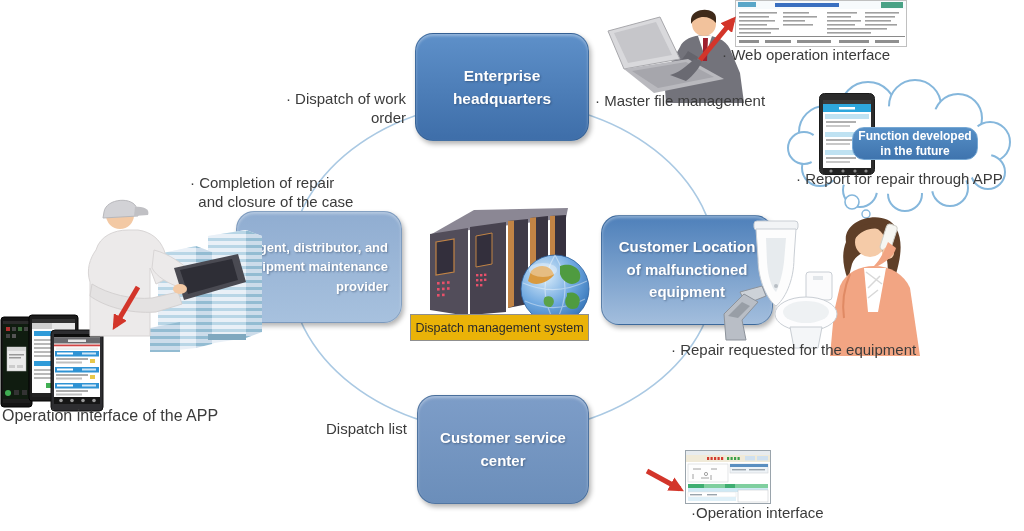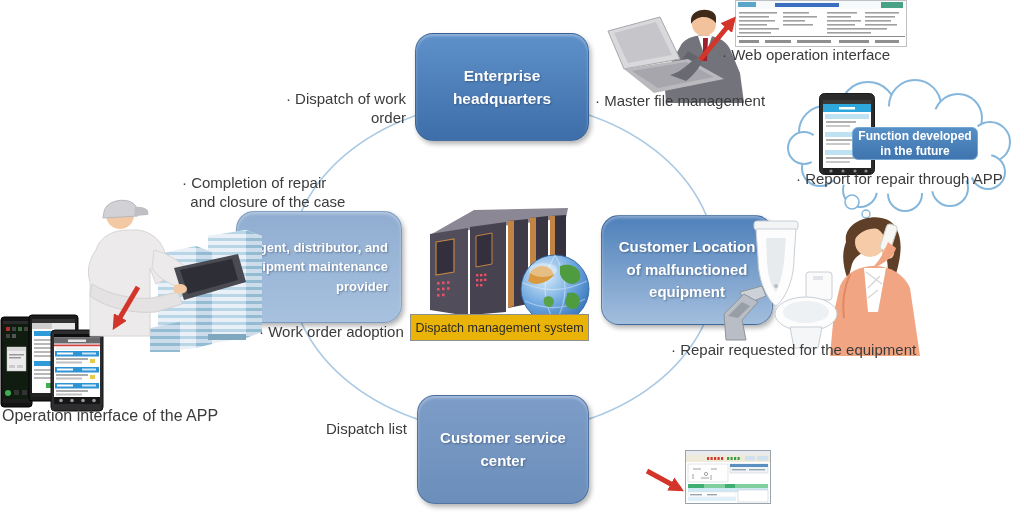--- a/index.html
+++ b/index.html
@@ -23,21 +23,21 @@
         background:linear-gradient(180deg,#90add1,#a7c1de);font-size:13px;
         justify-content:flex-end;text-align:right;padding-right:13px;box-sizing:border-box;
         border:1px solid rgba(110,140,175,.6);}
   .node-service{left:417px;top:395px;width:170px;height:107px;
         background:linear-gradient(180deg,#7d9dc8,#6b8eba);}
   .sys-label{position:absolute;z-index:4;left:410px;top:314px;width:177px;height:25px;
         background:#eab308;border:1px solid #8f8f8f;display:flex;align-items:center;
         justify-content:center;font-size:12.5px;color:#2a2a2a;}
   .badge{position:absolute;z-index:4;left:852px;top:127px;width:124px;height:31px;
         background:linear-gradient(180deg,#568fc6,#3f74ae);border:1px solid #76a8d4;
-        border-radius:6px;color:#fff;font-weight:bold;font-size:12px;line-height:1.25;
+        border-radius:12px;color:#fff;font-weight:bold;font-size:12px;line-height:1.25;
         display:flex;align-items:center;justify-content:center;text-align:center;
         white-space:pre-line;}
   .ta-r{text-align:right;}
   .nowrap{white-space:nowrap;}
   .fs16{font-size:16px;}
 </style>
 </head>
 <body>
 
 <div class="canvas">
@@ -385,25 +385,25 @@
 
   <div class="sys-label">Dispatch management system</div>
 
   <div class="badge">Function developed
 in the future</div>
 
   <div class="label ta-r" style="left:250px;top:90px;width:156px;">· Dispatch of work order</div>
   <div class="label nowrap" style="left:595px;top:92px;">· Master file management</div>
   <div class="label nowrap" style="left:722px;top:46px;">· Web operation interface</div>
   <div class="label nowrap" style="left:796px;top:170px;">· Report for repair through APP</div>
-  <div class="label" style="left:182px;top:174px;width:180px;line-height:1.25;">· Completion of repair
+  <div class="label" style="left:190px;top:174px;width:180px;line-height:1.25;">· Completion of repair
   and closure of the case</div>
-  <div class="label nowrap" style="left:259px;top:323px;">· Work order adoption</div>
   <div class="label nowrap" style="left:326px;top:420px;">Dispatch list</div>
   <div class="label nowrap" style="left:671px;top:341px;">· Repair requested for the equipment</div>
+  <div class="label nowrap" style="left:691px;top:504px;">·Operation interface</div>
   <div class="label nowrap fs16" style="left:2px;top:406px;">Operation interface of the APP</div>
 
   <svg class="layer" style="z-index:6">
     <defs>
       <marker id="ah" viewBox="0 0 10 10" refX="7" refY="5" markerWidth="3" markerHeight="3" orient="auto">
         <path d="M0,0 L10,5 L0,10 Z" fill="#d3352a"></path>
       </marker>
     </defs>
     <line x1="700" y1="60" x2="733" y2="20" stroke="#d3352a" stroke-width="5" marker-end="url(#ah)"></line>
     <line x1="138" y1="287" x2="115" y2="326" stroke="#d3352a" stroke-width="5" marker-end="url(#ah)"></line>

